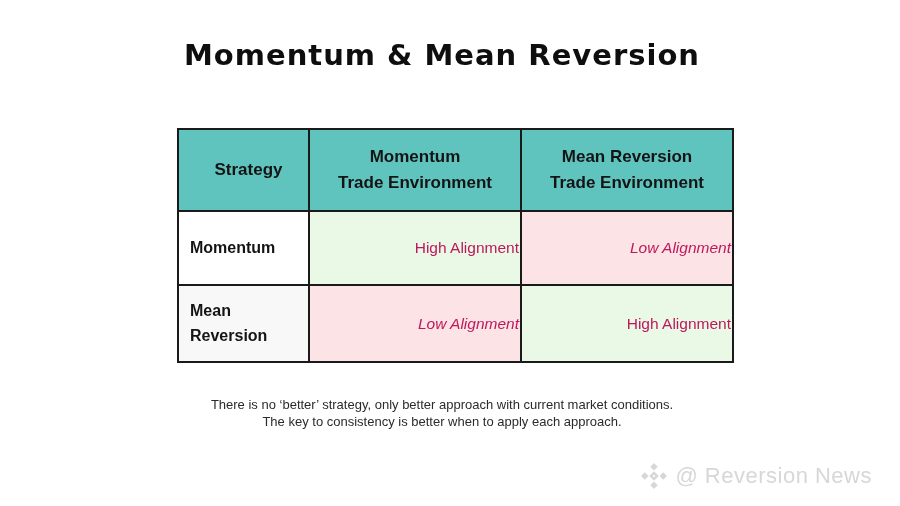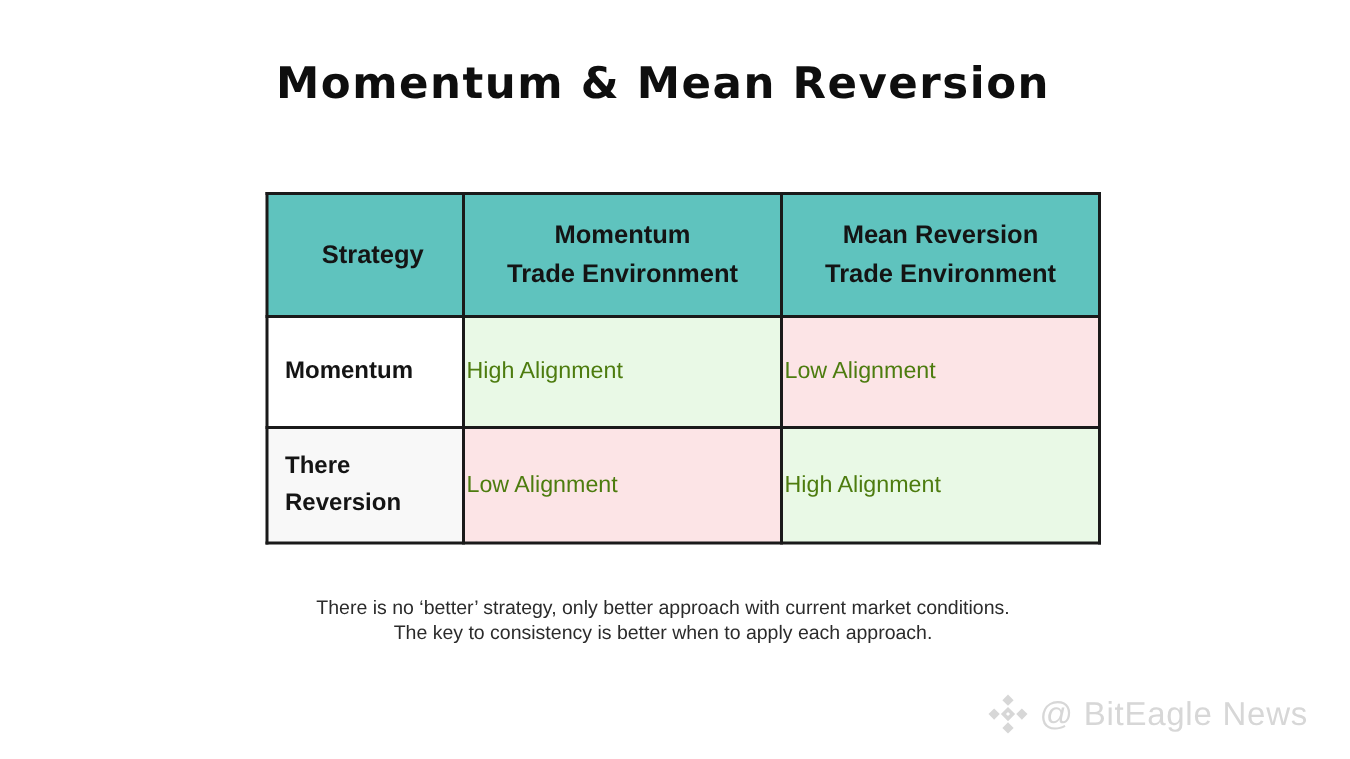--- a/index.html
+++ b/index.html
@@ -67,25 +67,25 @@
     font-weight: 700;
     text-align: left;
     padding-left: 11px;
     white-space: pre-line;
     line-height: 1.55;
   }
   td.row-label.shaded { background: #f8f8f8; }
   td.value-cell {
     font-size: 15.5px;
     font-weight: 400;
-    color: #4d7c0f;
-    text-align: left;
+    color: #be185d;
+    text-align: right;
   }
   td.tone-positive { background: #e9f9e6; }
-  td.tone-negative { background: #fce4e6; }
+  td.tone-negative { background: #fce4e6; font-style: italic; }
 
   .caption {
     position: absolute;
     top: 396px;
     left: 0;
     width: 100%;
     text-align: center;
     font-size: 13px;
     color: #2b2b2b;
     line-height: 17px;
@@ -127,21 +127,21 @@
 Trade Environment</th>
           <th class="head-cell">Mean Reversion
 Trade Environment</th>
         </tr>
         <tr class="momentum-row">
           <td class="row-label">Momentum</td>
           <td class="value-cell tone-positive">High Alignment</td>
           <td class="value-cell tone-negative">Low Alignment</td>
         </tr>
         <tr class="reversion-row">
-          <td class="row-label shaded">There
+          <td class="row-label shaded">Mean
 Reversion</td>
           <td class="value-cell tone-negative">Low Alignment</td>
           <td class="value-cell tone-positive">High Alignment</td>
         </tr>
       </tbody>
     </table>
   </div>
 
   <div class="caption">
     <div>There is no ‘better’ strategy, only better approach with current market conditions.</div>
@@ -151,16 +151,16 @@
   <div class="watermark">
     <span>
       <svg width="30" height="30" viewBox="0 0 24 24" fill="#d7d7d7">
         <path d="M12 1.6 L15 4.6 L12 7.6 L9 4.6 Z"></path>
         <path d="M4.6 9 L7.6 12 L4.6 15 L1.6 12 Z"></path>
         <path d="M19.4 9 L22.4 12 L19.4 15 L16.4 12 Z"></path>
         <path d="M12 16.4 L15 19.4 L12 22.4 L9 19.4 Z"></path>
         <path fill-rule="evenodd" d="M12 8.2 L15.8 12 L12 15.8 L8.2 12 Z M12 10.9 L10.9 12 L12 13.1 L13.1 12 Z"></path>
       </svg>
     </span>
-    <span class="wm-text">@ BitEagle News</span>
+    <span class="wm-text">@ Reversion News</span>
   </div>
 
 </div>
 
 </body></html>

